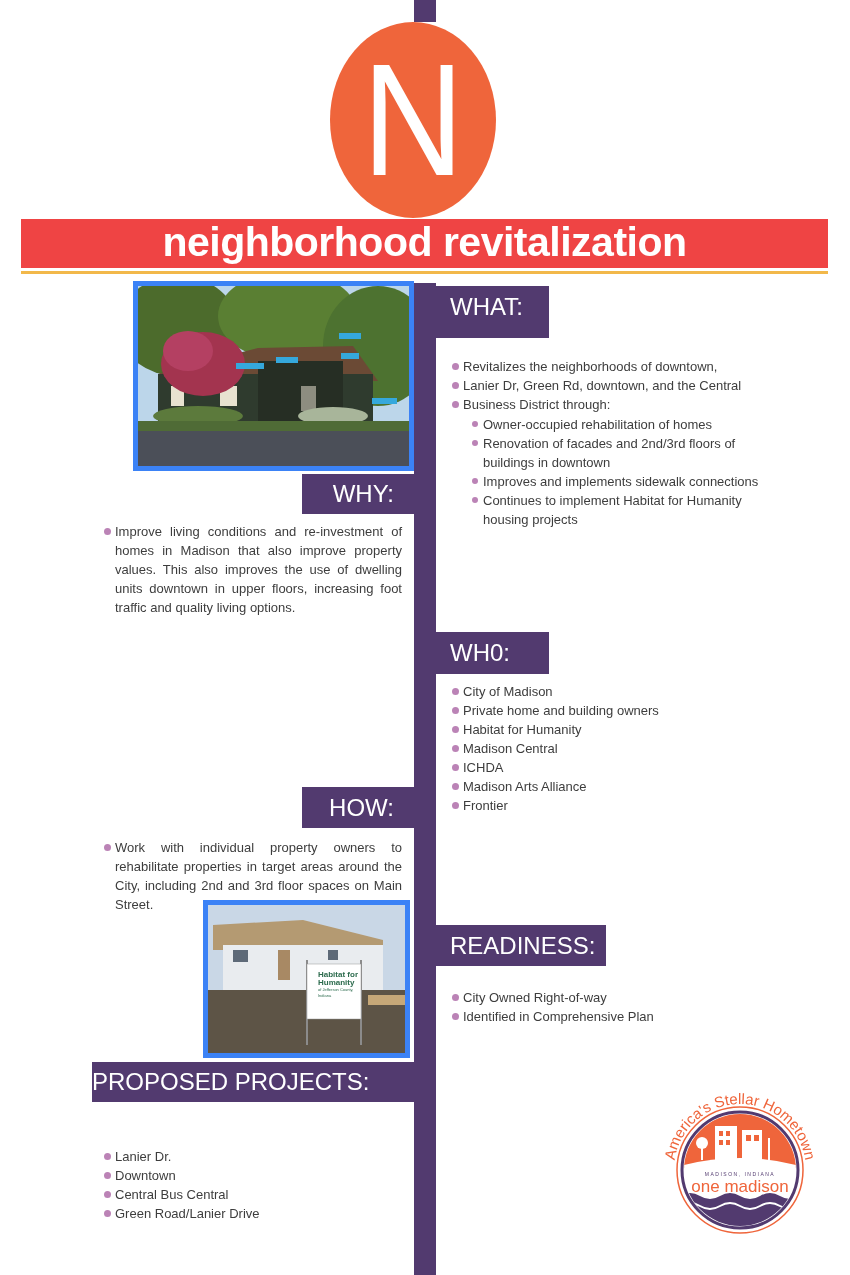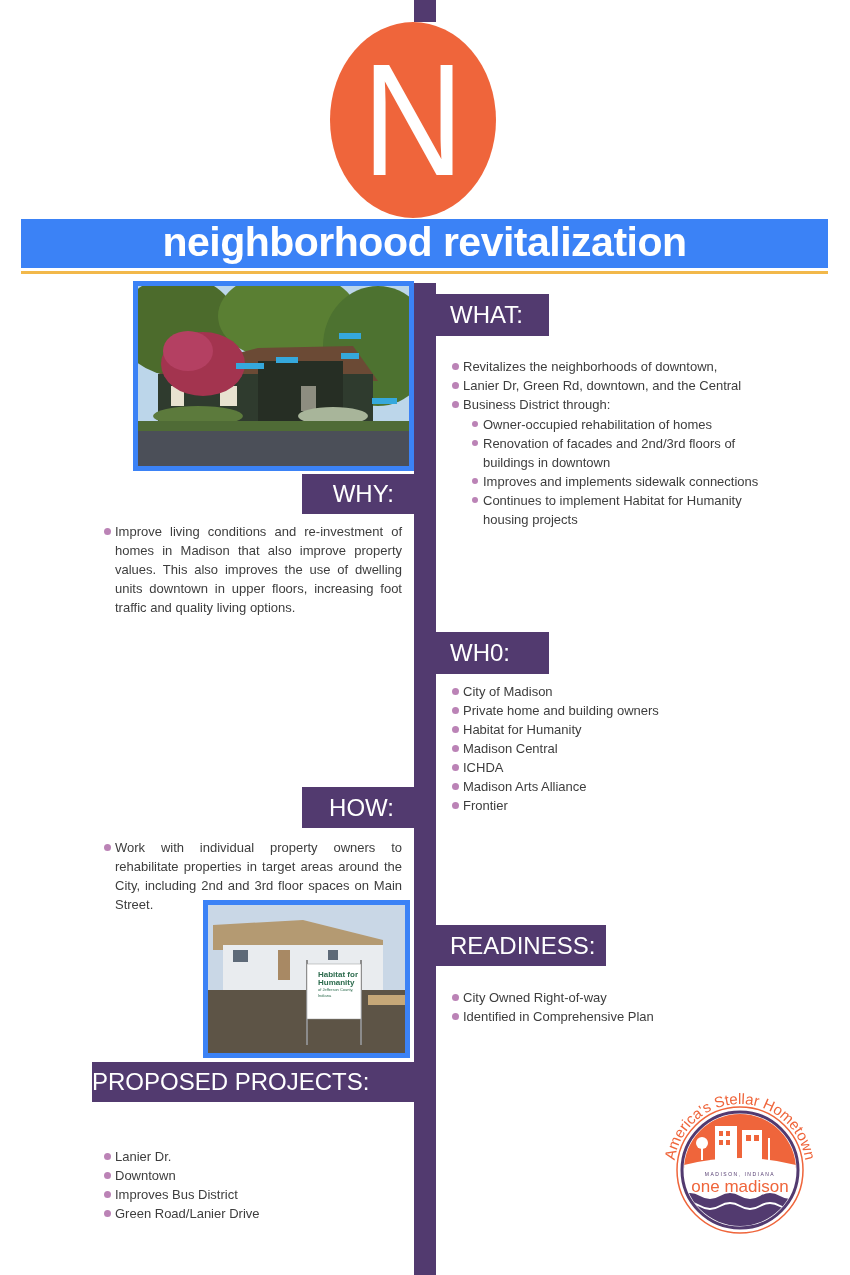--- a/index.html
+++ b/index.html
@@ -3,21 +3,21 @@
 <meta charset="utf-8">
 <style>
   html, body { margin:0; padding:0; }
   body { width:850px; height:1275px; position:relative; background:#ffffff; overflow:hidden;
          font-family:"Liberation Sans", "DejaVu Sans", sans-serif; color:#3a3a3a; }
   .abs { position:absolute; }
   .vbar { left:414px; width:22px; background:#523a6f; }
   .badge { left:330px; top:22px; width:166px; height:196px; border-radius:50%; background:#ef653b; }
   .badge-letter { position:absolute; left:0; right:0; top:18px; text-align:center; color:#fff;
                   font-family:"Liberation Sans", sans-serif; font-size:160px; line-height:160px; transform:scaleX(0.88); }
-  .title-banner { left:21px; top:219px; width:807px; height:49px; background:#3b82f6; }
+  .title-banner { left:21px; top:219px; width:807px; height:49px; background:#ef4444; }
   .title-text { position:absolute; left:0; right:0; top:0; text-align:center; color:#fff; font-weight:bold;
                 font-size:41px; line-height:47px; letter-spacing:-0.5px; }
   .gold-line { left:21px; top:271px; width:807px; height:3px; background:#f2b84a; }
   .hdr { background:#523a6f; color:#fff; font-size:24px; line-height:42px; white-space:nowrap; }
   .hdr.right { padding-left:14px; box-sizing:border-box; }
   .hdr.left { text-align:right; padding-right:20px; box-sizing:border-box; }
   ul.blist { list-style:none; margin:0; padding:0; font-size:13px; line-height:19px; color:#3d3d3d; }
   ul.blist li { position:relative; padding-left:11px; }
   ul.blist li::before { content:""; position:absolute; left:0; top:6px; width:7px; height:7px; border-radius:50%; background:#bb83b6; }
   ul.sub li { padding-left:11px; }
@@ -59,21 +59,21 @@
     <rect x="0" y="135" width="271" height="10" fill="#4f6b36"></rect>
     <rect x="0" y="145" width="271" height="35" fill="#4b4f58"></rect>
     <rect x="98" y="77" width="28" height="6" fill="#35a8dc"></rect>
     <rect x="138" y="71" width="22" height="6" fill="#35a8dc"></rect>
     <rect x="201" y="47" width="22" height="6" fill="#35a8dc"></rect>
     <rect x="203" y="67" width="18" height="6" fill="#35a8dc"></rect>
     <rect x="234" y="112" width="25" height="6" fill="#35a8dc"></rect>
   </svg>
 </div>
 
-<div class="abs hdr right" style="left:436px;top:294px;width:113px;height:42px;">WHAT:</div>
+<div class="abs hdr right" style="left:436px;top:286px;width:113px;height:52px;">WHAT:</div>
 <ul class="abs blist" style="left:452px;top:357px;width:320px;">
   <li>Revitalizes the neighborhoods of downtown,</li>
   <li>Lanier Dr, Green Rd, downtown, and the Central</li>
   <li>Business District through:</li>
 </ul>
 <ul class="abs blist sub" style="left:472px;top:415px;width:290px;">
   <li>Owner-occupied rehabilitation of homes</li>
   <li>Renovation of facades and 2nd/3rd floors of buildings in downtown</li>
   <li>Improves and implements sidewalk connections</li>
   <li>Continues to implement Habitat for Humanity housing projects</li>
@@ -124,21 +124,21 @@
 <div class="abs hdr right" style="left:436px;top:925px;width:170px;height:41px;line-height:41px;">READINESS:</div>
 <ul class="abs blist" style="left:452px;top:988px;width:300px;">
   <li>City Owned Right-of-way</li>
   <li>Identified in Comprehensive Plan</li>
 </ul>
 
 <div class="abs hdr" style="left:92px;top:1062px;width:334px;height:40px;line-height:40px;font-size:24px;">PROPOSED PROJECTS:</div>
 <ul class="abs blist" style="left:104px;top:1123px;width:300px;margin-top:24px;">
   <li>Lanier Dr.</li>
   <li>Downtown</li>
-  <li>Improves Bus District</li>
+  <li>Central Bus Central</li>
   <li>Green Road/Lanier Drive</li>
 </ul>
 
 <div class="abs" style="left:660px;top:1078px;width:160px;height:160px;">
   <svg width="160" height="160" viewBox="0 0 160 160">
     <defs>
       <path id="arcPath" d="M 14,92 A 66,66 0 1 1 146,92"></path>
       <clipPath id="innerClip">
           <circle cx="80" cy="92" r="56"></circle>
         </clipPath>

